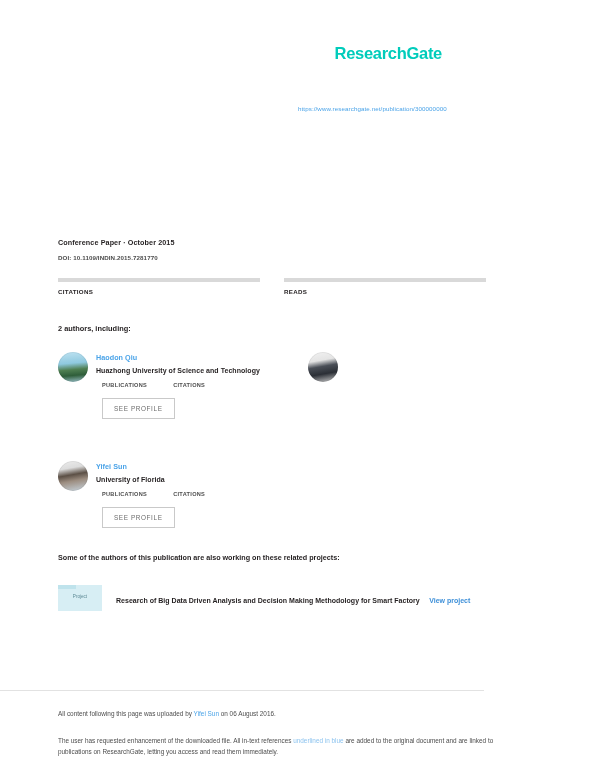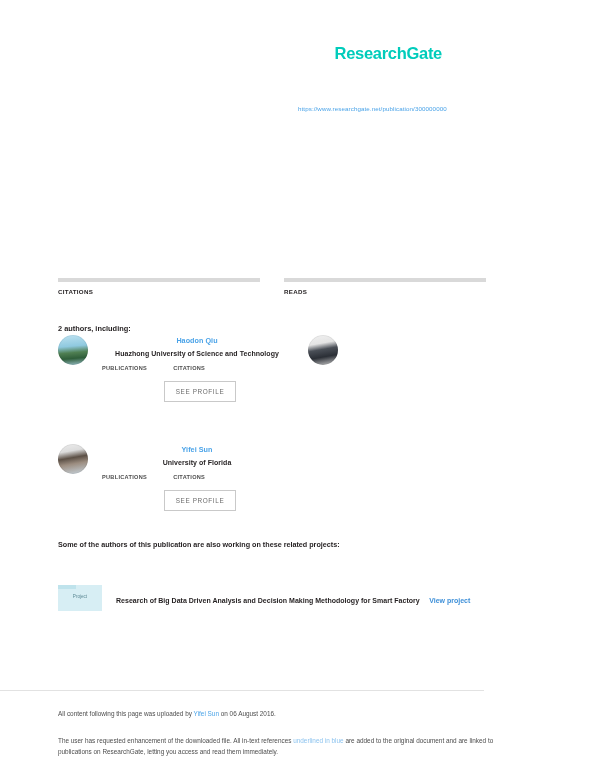--- a/index.html
+++ b/index.html
@@ -99,23 +99,22 @@
     position: absolute;
     left: 58px;
     top: 324px;
     font-size: 7.4px;
     font-weight: bold;
     color: #231f20;
   }
   .authors-grid {
     position: absolute;
     left: 58px;
-    top: 335px;
+    top: 352px;
     width: 490px;
-    text-align: center;
   }
   .author-row {
     display: flex;
     gap: 10px;
     margin-bottom: 42px;
   }
   .author {
     width: 240px;
     display: flex;
     gap: 8px;
@@ -180,21 +179,21 @@
     font-size: 6.4px;
     letter-spacing: 0.6px;
     padding: 6px 11px;
     font-family: "Liberation Sans", sans-serif;
   }
 
   
   .projects-head {
     position: absolute;
     left: 58px;
-    top: 540px;
+    top: 553px;
     font-size: 7.2px;
     font-weight: bold;
     color: #231f20;
   }
   .project-row {
     position: absolute;
     left: 58px;
     top: 585px;
     width: 480px;
     display: flex;
@@ -270,20 +269,24 @@
 </style>
 </head>
 <body>
 
 <div class="page">
 
   <div class="rg-logo">ResearchGate</div>
 
   <div class="pub-url">https://www.researchgate.net/publication/300000000</div>
 
+  <div class="meta">
+    <div class="meta-type">Conference Paper · October 2015</div>
+    <div class="meta-doi">DOI: 10.1109/INDIN.2015.7281770</div>
+  </div>
 
   <div class="stats">
     <div class="stat">
       <div class="stat-rule"></div>
       <div class="stat-label">CITATIONS</div>
       <div class="stat-value"></div>
     </div>
     <div class="stat">
       <div class="stat-rule"></div>
       <div class="stat-label">READS</div>

